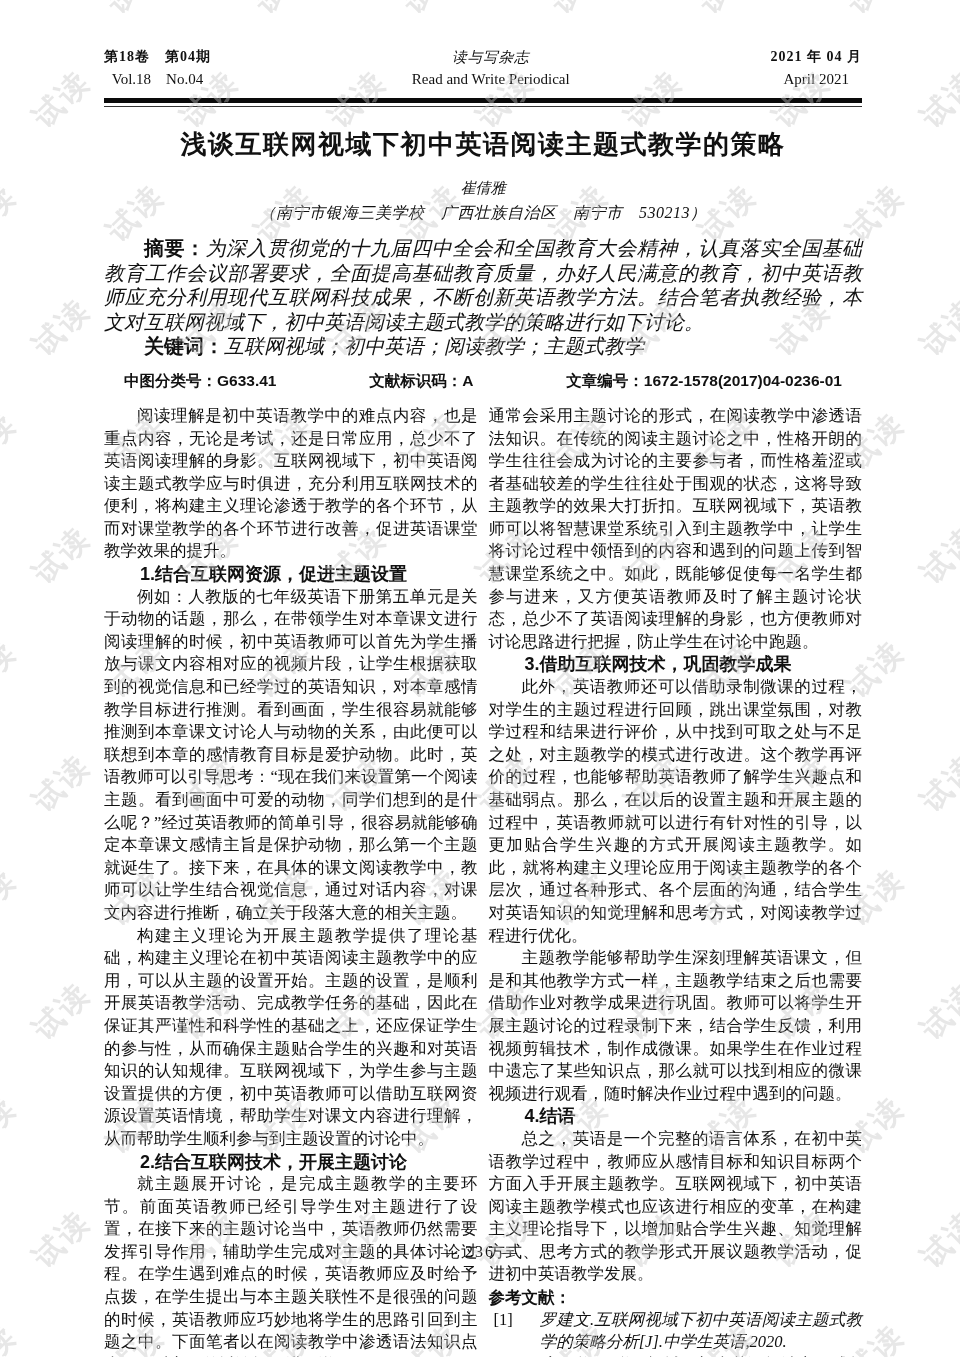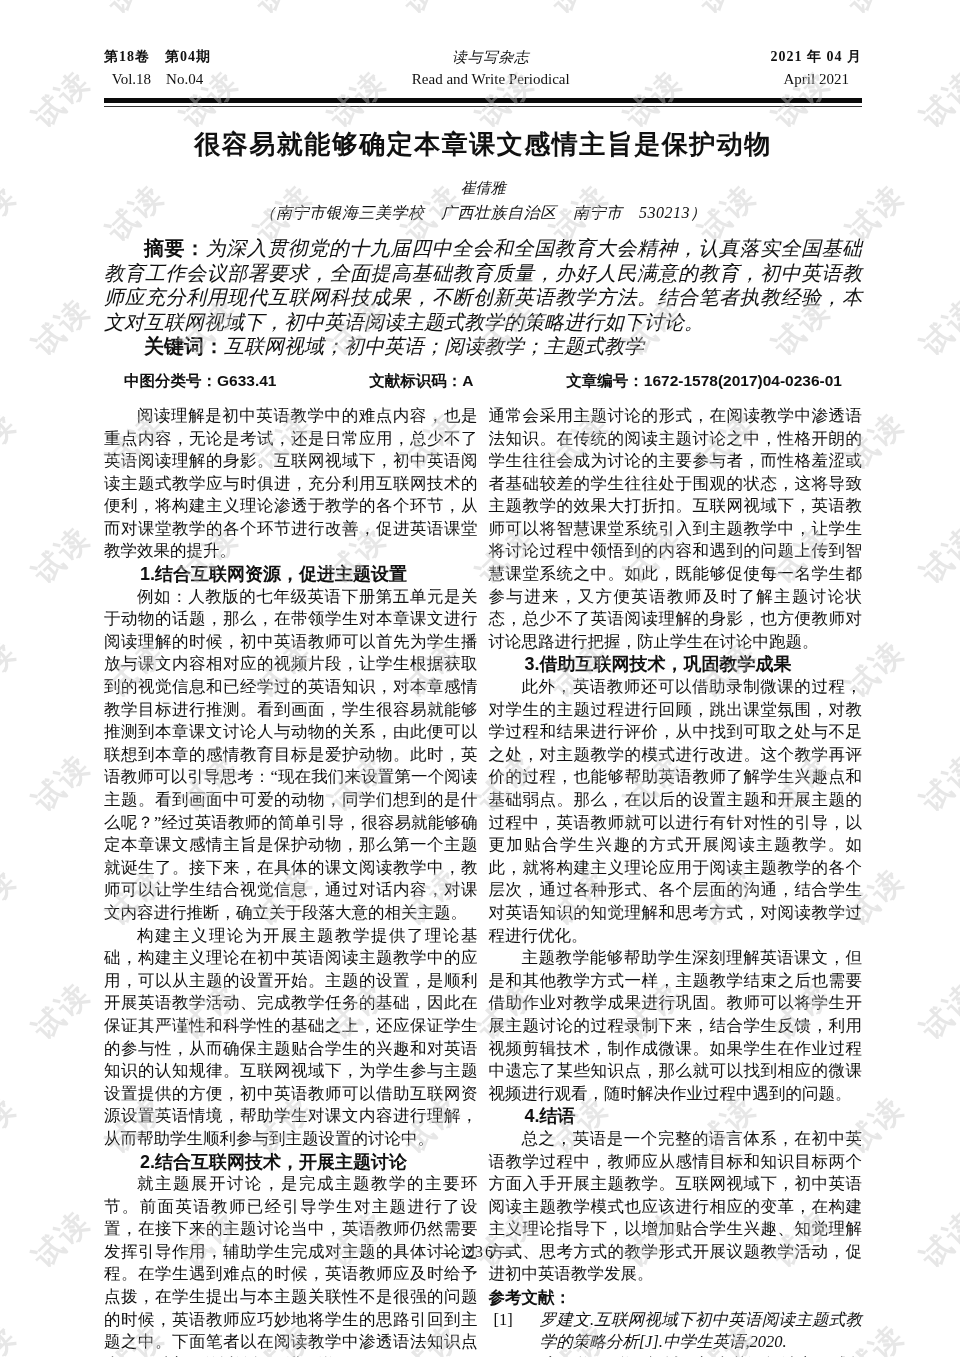--- a/index.html
+++ b/index.html
@@ -192,21 +192,21 @@
       <div class="jh-block">
         <div class="jh-cn">2021 年 04 月</div>
         <div class="jh-en">April 2021</div>
       </div>
     </div>
     <div class="rule-wrap">
       <div class="rule-thick"></div>
       <div class="rule-thin"></div>
     </div>
 
-    <h1 class="art-title">很容易就能够确定本章课文感情主旨是保护动物</h1>
+    <h1 class="art-title">浅谈互联网视域下初中英语阅读主题式教学的策略</h1>
     <div class="art-author">崔倩雅</div>
     <div class="art-affil">（南宁市银海三美学校　广西壮族自治区　南宁市　530213）</div>
 
     <div class="abstract-block">
       <span class="lead kai"><span class="b-sans">摘要：</span><span>为深入贯彻党的十九届四中全会和全国教育大会精神，认真落实全国基础教育工作会议部署要求，全面提高基础教育质量，办好人民满意的教育，初中英语教师应充分利用现代互联网科技成果，不断创新英语教学方法。结合笔者执教经验，本文对互联网视域下，初中英语阅读主题式教学的策略进行如下讨论。</span></span>
       <span class="kw-line kai"><span class="b-sans">关键词：</span><span>互联网视域；初中英语；阅读教学；主题式教学</span></span>
     </div>
 
     <div class="meta-row">
       <span>中图分类号：G633.41</span>

